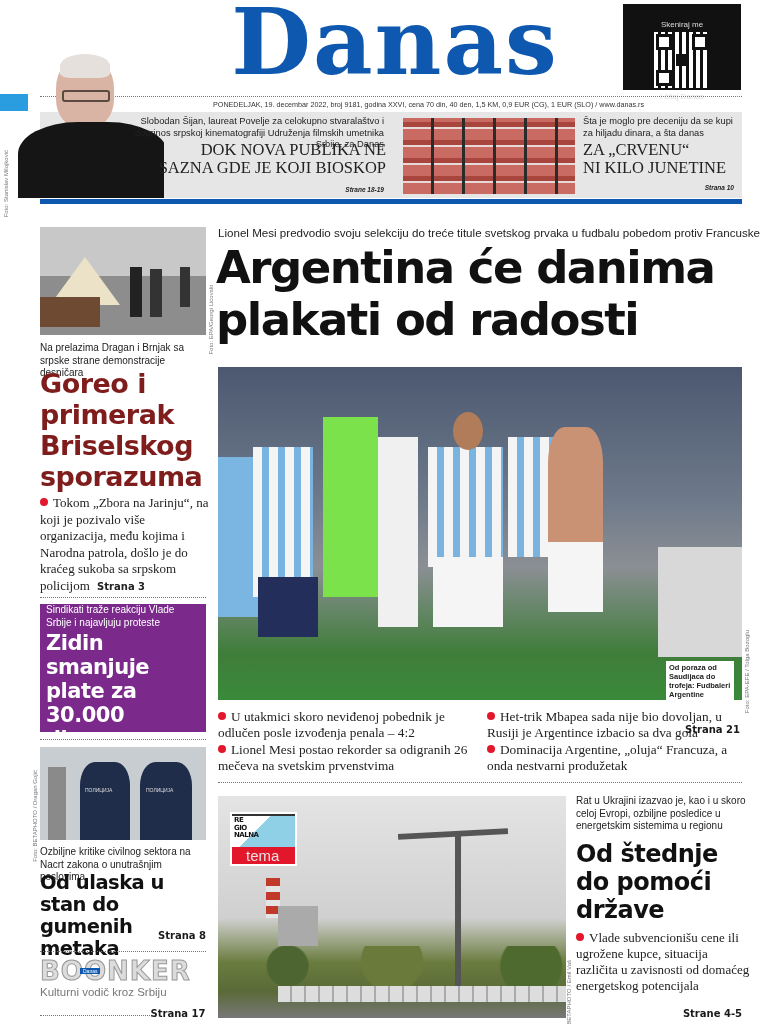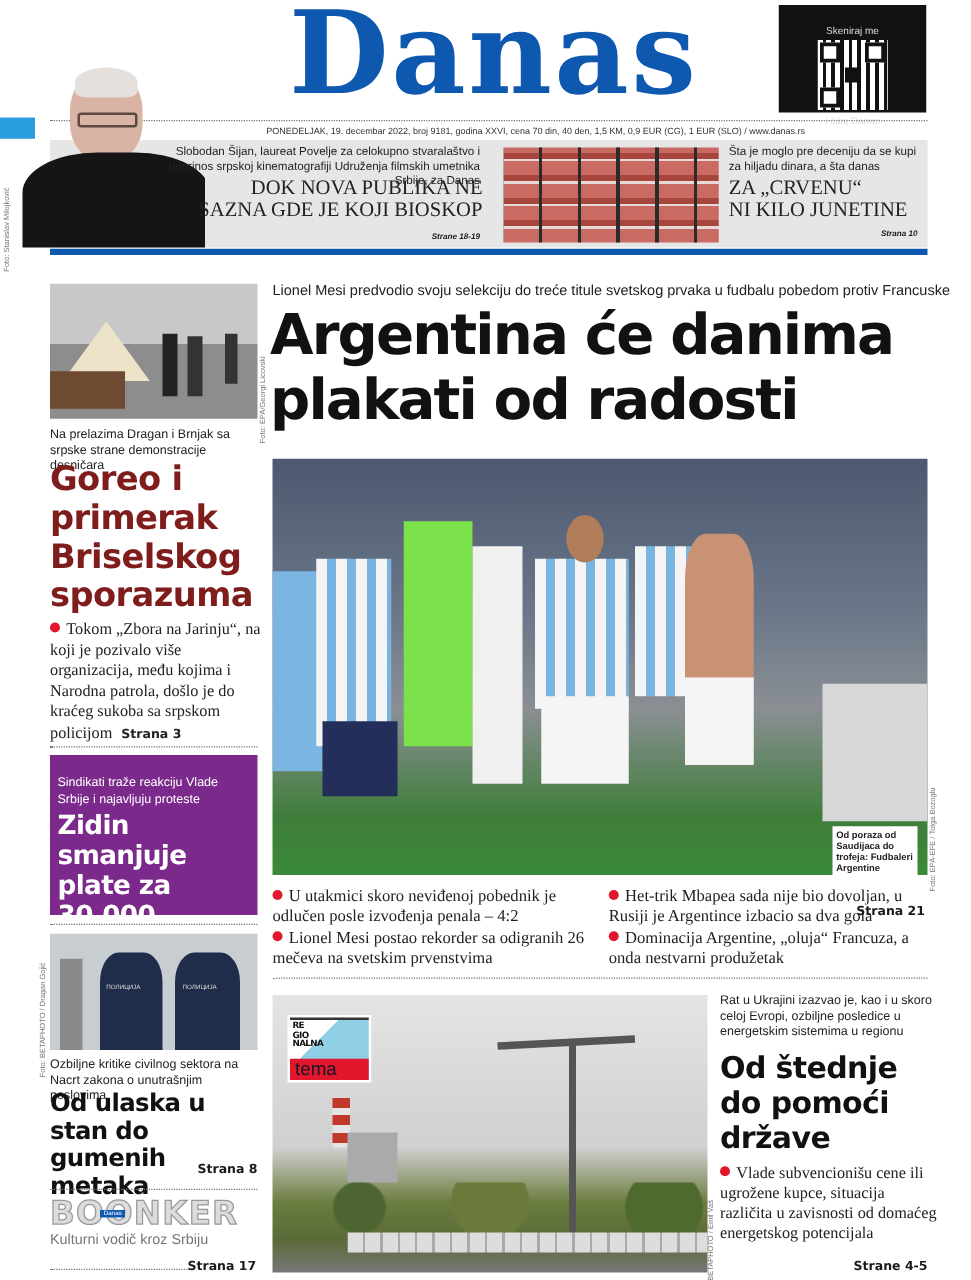--- a/index.html
+++ b/index.html
@@ -79,21 +79,21 @@
 </div>
 <div class="credit" style="left:208px;top:285px">Foto: EPA/Georgi Licovski</div>
 <div class="abs cond" style="left:40px;top:342px;width:168px;font-size:10px;line-height:12.5px;color:#222">Na prelazima Dragan i Brnjak sa srpske strane demonstracije desničara</div>
 <div class="abs heavy" style="left:40px;top:368px;width:165px;font-size:27px;line-height:31px;color:#7f1d1d">Goreo i primerak Briselskog sporazuma</div>
 <div class="abs serif" style="left:40px;top:495px;width:170px;font-size:13px;line-height:16.5px;color:#222">
   <span class="bullet"></span><span>Tokom „Zbora na Jarinju“, na koji je pozivalo više organizacija, među kojima i Narodna patrola, došlo je do kraćeg sukoba sa srpskom policijom</span>
   <span class="strana" style="margin-left:4px">Strana 3</span>
 </div>
 <div class="abs dots" style="left:40px;top:597px;width:166px"></div>
 
-<div class="abs" style="left:40px;top:604px;width:166px;height:128px;background:#7b2a8c;color:#fff;padding:17px 6px">
+<div class="abs" style="left:40px;top:604px;width:166px;height:128px;background:#7b2a8c;color:#fff;padding:0 6px">
   <div class="cond" style="font-size:10px;line-height:12.5px">Sindikati traže reakciju Vlade Srbije i najavljuju proteste</div>
   <div class="heavy" style="font-size:21px;line-height:24px;margin-top:2px">Zidin smanjuje plate za 30.000 dinara</div>
   <div class="strana" style="text-align:right;margin-top:0">Strana 12</div>
 </div>
 <div class="abs dots" style="left:40px;top:739px;width:166px"></div>
 
 <div class="abs photo" style="left:40px;top:747px;width:166px;height:93px;background:#c8cdd2">
   <div style="position:absolute;left:8px;top:20px;width:18px;height:73px;background:#8a8a8a"></div>
   <div style="position:absolute;left:40px;top:15px;width:50px;height:78px;border-radius:30% 30% 0 0;background:#1f2c4a"></div>
   <div style="position:absolute;left:100px;top:15px;width:52px;height:78px;border-radius:30% 30% 0 0;background:#1f2c4a"></div>
@@ -105,21 +105,21 @@
 <div class="abs heavy" style="left:40px;top:872px;width:155px;font-size:19.5px;line-height:22px;color:#111">Od ulaska u stan do gumenih metaka</div>
 <div class="abs strana" style="left:150px;top:930px;width:56px;text-align:right">Strana 8</div>
 <div class="abs dots" style="left:40px;top:951px;width:166px"></div>
 
 <div class="abs" style="left:40px;top:956px;width:166px;height:48px">
   <div class="heavy" style="font-size:26px;line-height:30px;color:#dcdcdc;-webkit-text-stroke:1px #999;letter-spacing:1px">BOONKER</div>
   <div style="position:absolute;left:40px;top:12px;font-size:5px;background:#0e58b0;color:#fff;padding:0 3px">Danas</div>
   <div style="font-size:11.5px;color:#777;margin-top:0">Kulturni vodič kroz Srbiju</div>
 </div>
 <div class="abs dots" style="left:40px;top:1015px;width:112px"></div>
-<div class="abs strana" style="left:150px;top:1008px;width:56px;text-align:left">Strana 17</div>
+<div class="abs strana" style="left:150px;top:1008px;width:56px;text-align:center">Strana 17</div>
 
 <div class="abs cond" style="left:218px;top:226px;width:530px;font-size:11.6px;white-space:nowrap;color:#222">Lionel Mesi predvodio svoju selekciju do treće titule svetskog prvaka u fudbalu pobedom protiv Francuske</div>
 <div class="abs heavy" style="left:216px;top:242px;width:540px;font-size:45px;line-height:52px;color:#111;letter-spacing:-1.5px">
   <div>Argentina će danima</div>
   <div>plakati od radosti</div>
 </div>
 
 <div class="abs photo" style="left:218px;top:367px;width:524px;height:333px;background:linear-gradient(#4b5870 0,#6e7a8a 40%,#8b8f94 60%,#3f7d3a 86%,#3a8a3a 100%)">
 
   <div style="position:absolute;left:0;top:90px;width:40px;height:160px;background:#7bb6e3"></div>
@@ -157,21 +157,21 @@
   <div style="position:absolute;left:0;top:150px;width:348px;height:50px;background:radial-gradient(circle at 20% 40%,#4d6530 0 20px,transparent 22px),radial-gradient(circle at 50% 30%,#6a7a3a 0 30px,transparent 32px),radial-gradient(circle at 90% 40%,#4f6a2e 0 30px,transparent 32px)"></div>
   <div style="position:absolute;left:60px;top:190px;width:288px;height:16px;background:repeating-linear-gradient(90deg,#ddd 0 12px,#aaa 12px 14px)"></div>
 </div>
 <div class="abs" style="left:230px;top:812px;width:67px;height:54px;background:#fff;padding:2px">
   <div style="position:relative;width:100%;height:100%;background:linear-gradient(135deg,#fff 0 35%,#8fd0e6 35% 100%);border-top:2px solid #333">
     <div class="heavy" style="position:absolute;left:2px;top:1px;font-size:7px;line-height:7.5px;color:#111">
       <div>RE</div>
         <div>GIO</div>
         <div>NALNA</div>
     </div>
-    <div style="position:absolute;left:0;bottom:0;width:100%;height:17px;background:#e3172b;color:#0f172a;font-size:15px;line-height:17px;padding-left:4px;font-family:'Liberation Sans',sans-serif">tema</div>
+    <div style="position:absolute;left:0;bottom:0;width:100%;height:17px;background:#e3172b;color:#e5e5e5;font-size:15px;line-height:17px;padding-left:14px;font-family:'Liberation Sans',sans-serif">tema</div>
   </div>
 </div>
 <div class="credit" style="left:566px;top:960px">Foto: BETAPHOTO / Emil Vaš</div>
 
 <div class="abs cond" style="left:576px;top:795px;width:170px;font-size:10px;line-height:12.5px;color:#222">Rat u Ukrajini izazvao je, kao i u skoro celoj Evropi, ozbiljne posledice u energetskim sistemima u regionu</div>
 <div class="abs heavy" style="left:576px;top:840px;width:150px;font-size:24px;line-height:28px;color:#111">Od štednje do pomoći države</div>
 <div class="abs serif" style="left:576px;top:930px;width:175px;font-size:13px;line-height:16px;color:#222">
   <span class="bullet"></span><span>Vlade subvencionišu cene ili ugrožene kupce, situacija različita u zavisnosti od domaćeg energetskog potencijala</span>
 </div>
 <div class="abs strana" style="left:680px;top:1008px;width:62px;text-align:right">Strane 4-5</div>

